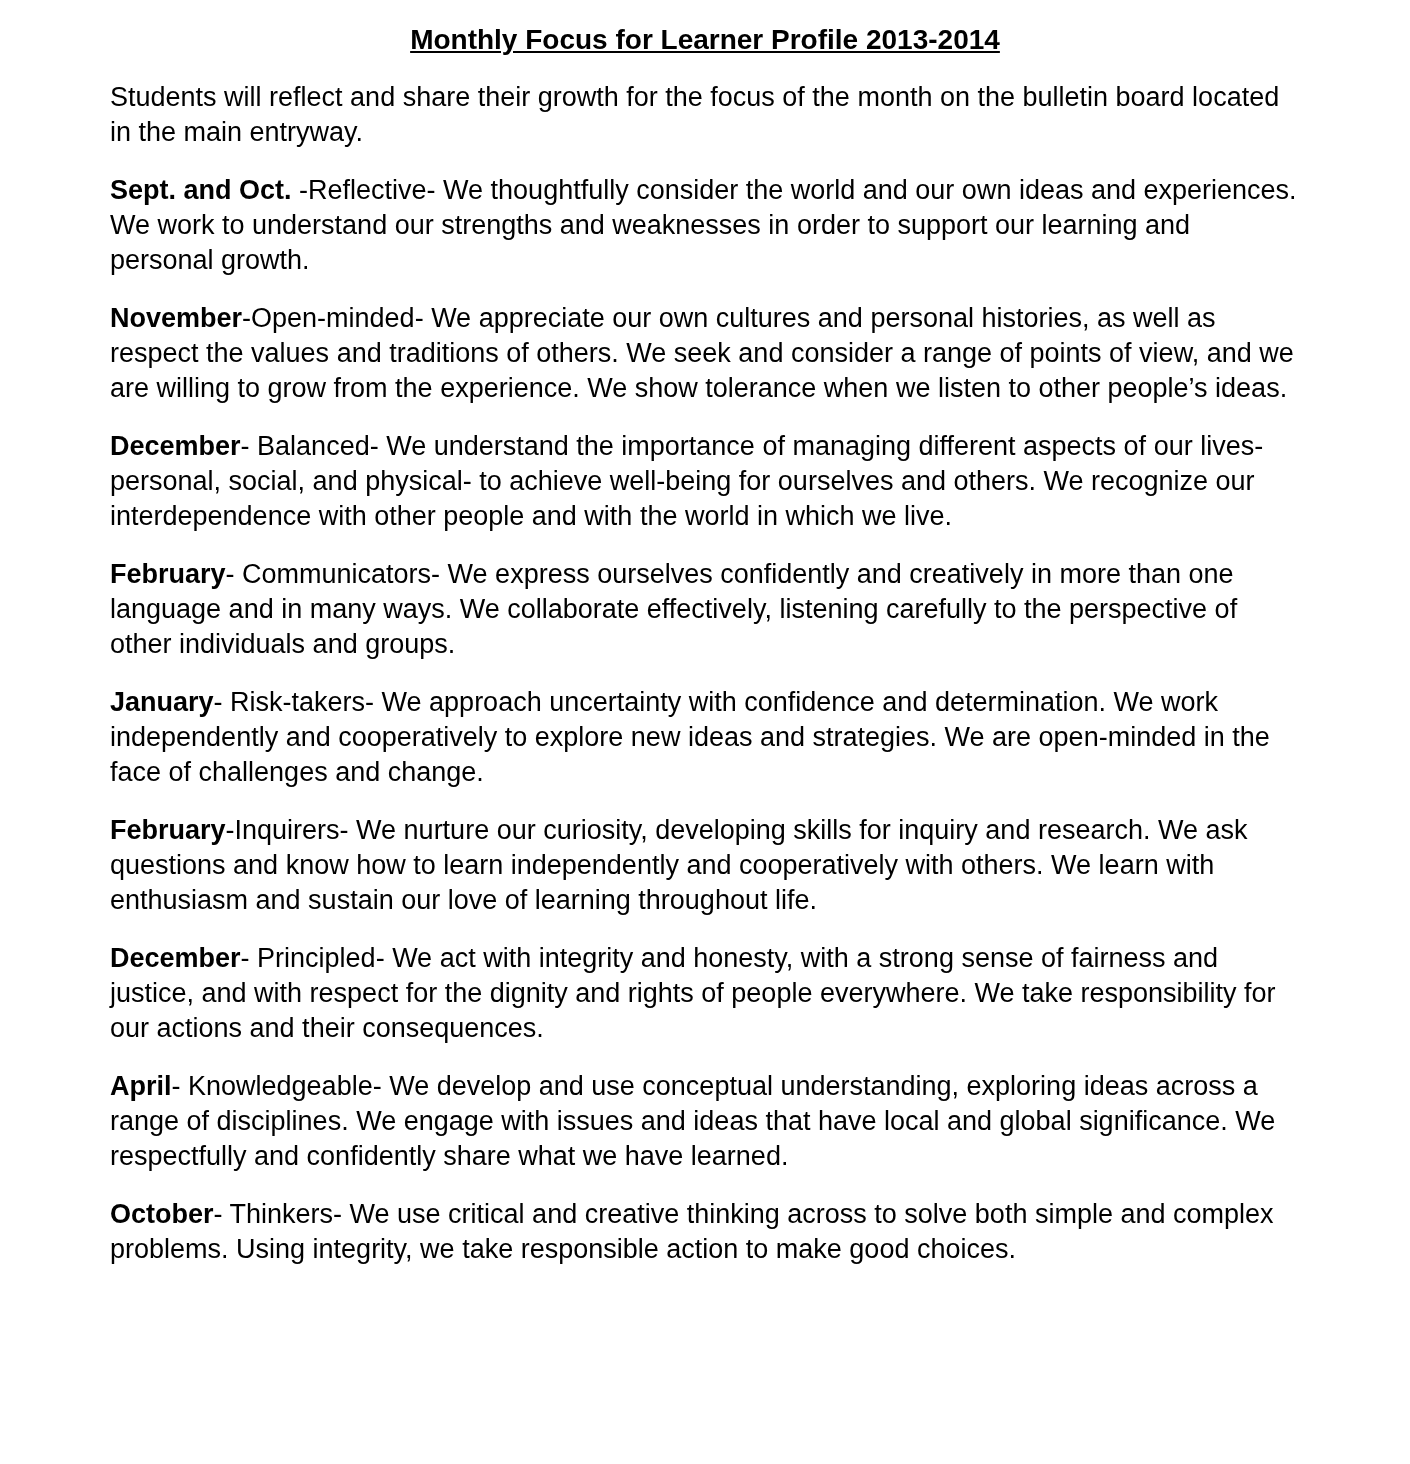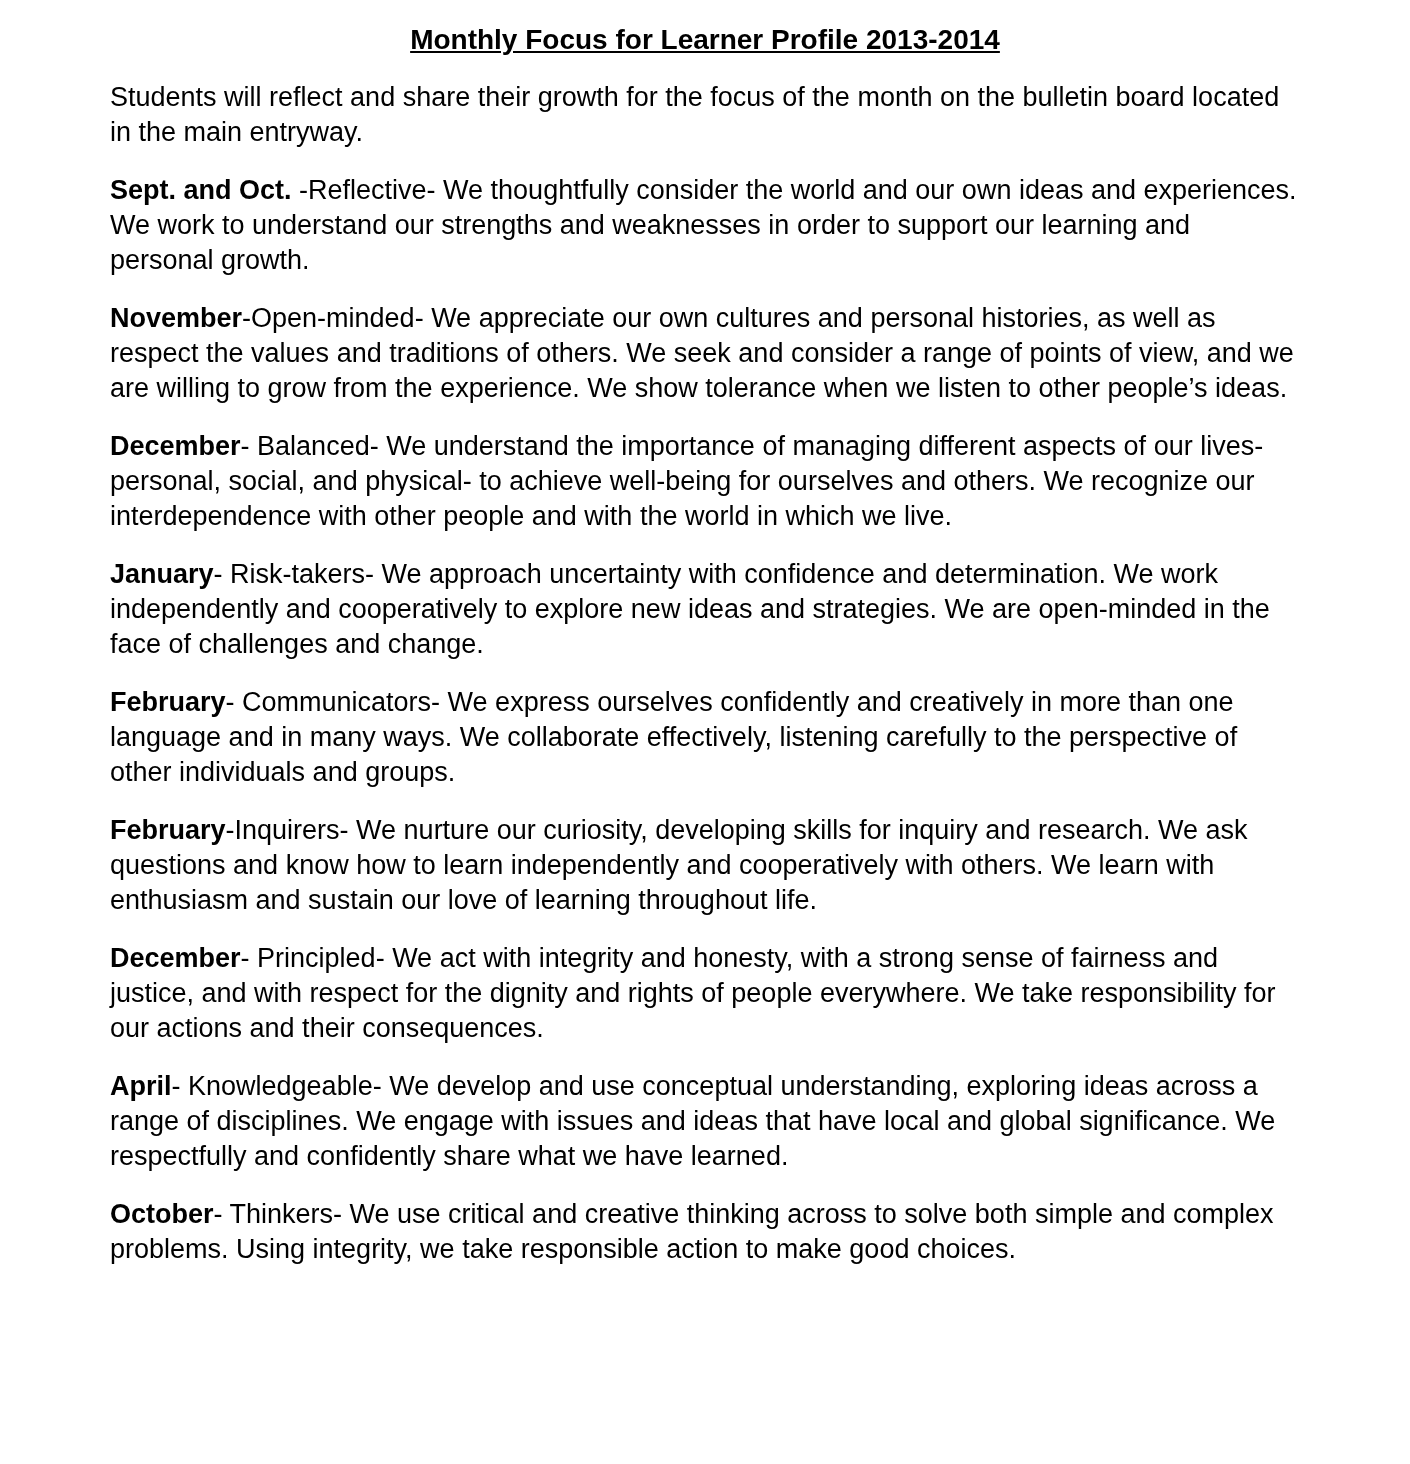--- a/index.html
+++ b/index.html
@@ -42,23 +42,23 @@
   <h1 class="title">Monthly Focus for Learner Profile 2013-2014</h1>
   <p class="para">Students will reflect and share their growth for the focus of the month on the bulletin board located in the main entryway.</p>
   <div id="entries">
   <p class="para"><span class="month">Sept. and Oct.</span><span class="trait"> -Reflective-</span><span class="body"> We thoughtfully consider the world and our own ideas and experiences. We work to understand our strengths and weaknesses in order to support our learning and personal growth.</span></p>
 
   <p class="para"><span class="month">November</span><span class="trait">-Open-minded-</span><span class="body"> We appreciate our own cultures and personal histories, as well as respect the values and traditions of others. We seek and consider a range of points of view, and we are willing to grow from the experience. We show tolerance when we listen to other people’s ideas.</span></p>
 
 
   <p class="para"><span class="month">December</span><span class="trait">- Balanced-</span><span class="body"> We understand the importance of managing different aspects of our lives- personal, social, and physical- to achieve well-being for ourselves and others. We recognize our interdependence with other people and with the world in which we live.</span></p>
 
+  <p class="para"><span class="month">February</span><span class="trait">- Communicators-</span><span class="body"> We express ourselves confidently and creatively in more than one language and in many ways. We collaborate effectively, listening carefully to the perspective of other individuals and groups.</span></p>
+
   <p class="para"><span class="month">January</span><span class="trait">- Risk-takers-</span><span class="body"> We approach uncertainty with confidence and determination. We work independently and cooperatively to explore new ideas and strategies. We are open-minded in the face of challenges and change.</span></p>
-
-  <p class="para"><span class="month">February</span><span class="trait">- Communicators-</span><span class="body"> We express ourselves confidently and creatively in more than one language and in many ways. We collaborate effectively, listening carefully to the perspective of other individuals and groups.</span></p>
 
   <p class="para"><span class="month">February</span><span class="trait">-Inquirers-</span><span class="body"> We nurture our curiosity, developing skills for inquiry and research. We ask questions and know how to learn independently and cooperatively with others. We learn with enthusiasm and sustain our love of learning throughout life.</span></p>
 
   <p class="para"><span class="month">December</span><span class="trait">- Principled-</span><span class="body"> We act with integrity and honesty, with a strong sense of fairness and justice, and with respect for the dignity and rights of people everywhere. We take responsibility for our actions and their consequences.</span></p>
 
   <p class="para"><span class="month">April</span><span class="trait">- Knowledgeable-</span><span class="body"> We develop and use conceptual understanding, exploring ideas across a range of disciplines. We engage with issues and ideas that have local and global significance. We respectfully and confidently share what we have learned.</span></p>
 
   <p class="para"><span class="month">October</span><span class="trait">- Thinkers-</span><span class="body"> We use critical and creative thinking across to solve both simple and complex problems. Using integrity, we take responsible action to make good choices.</span></p>
 </div>
 </div>

